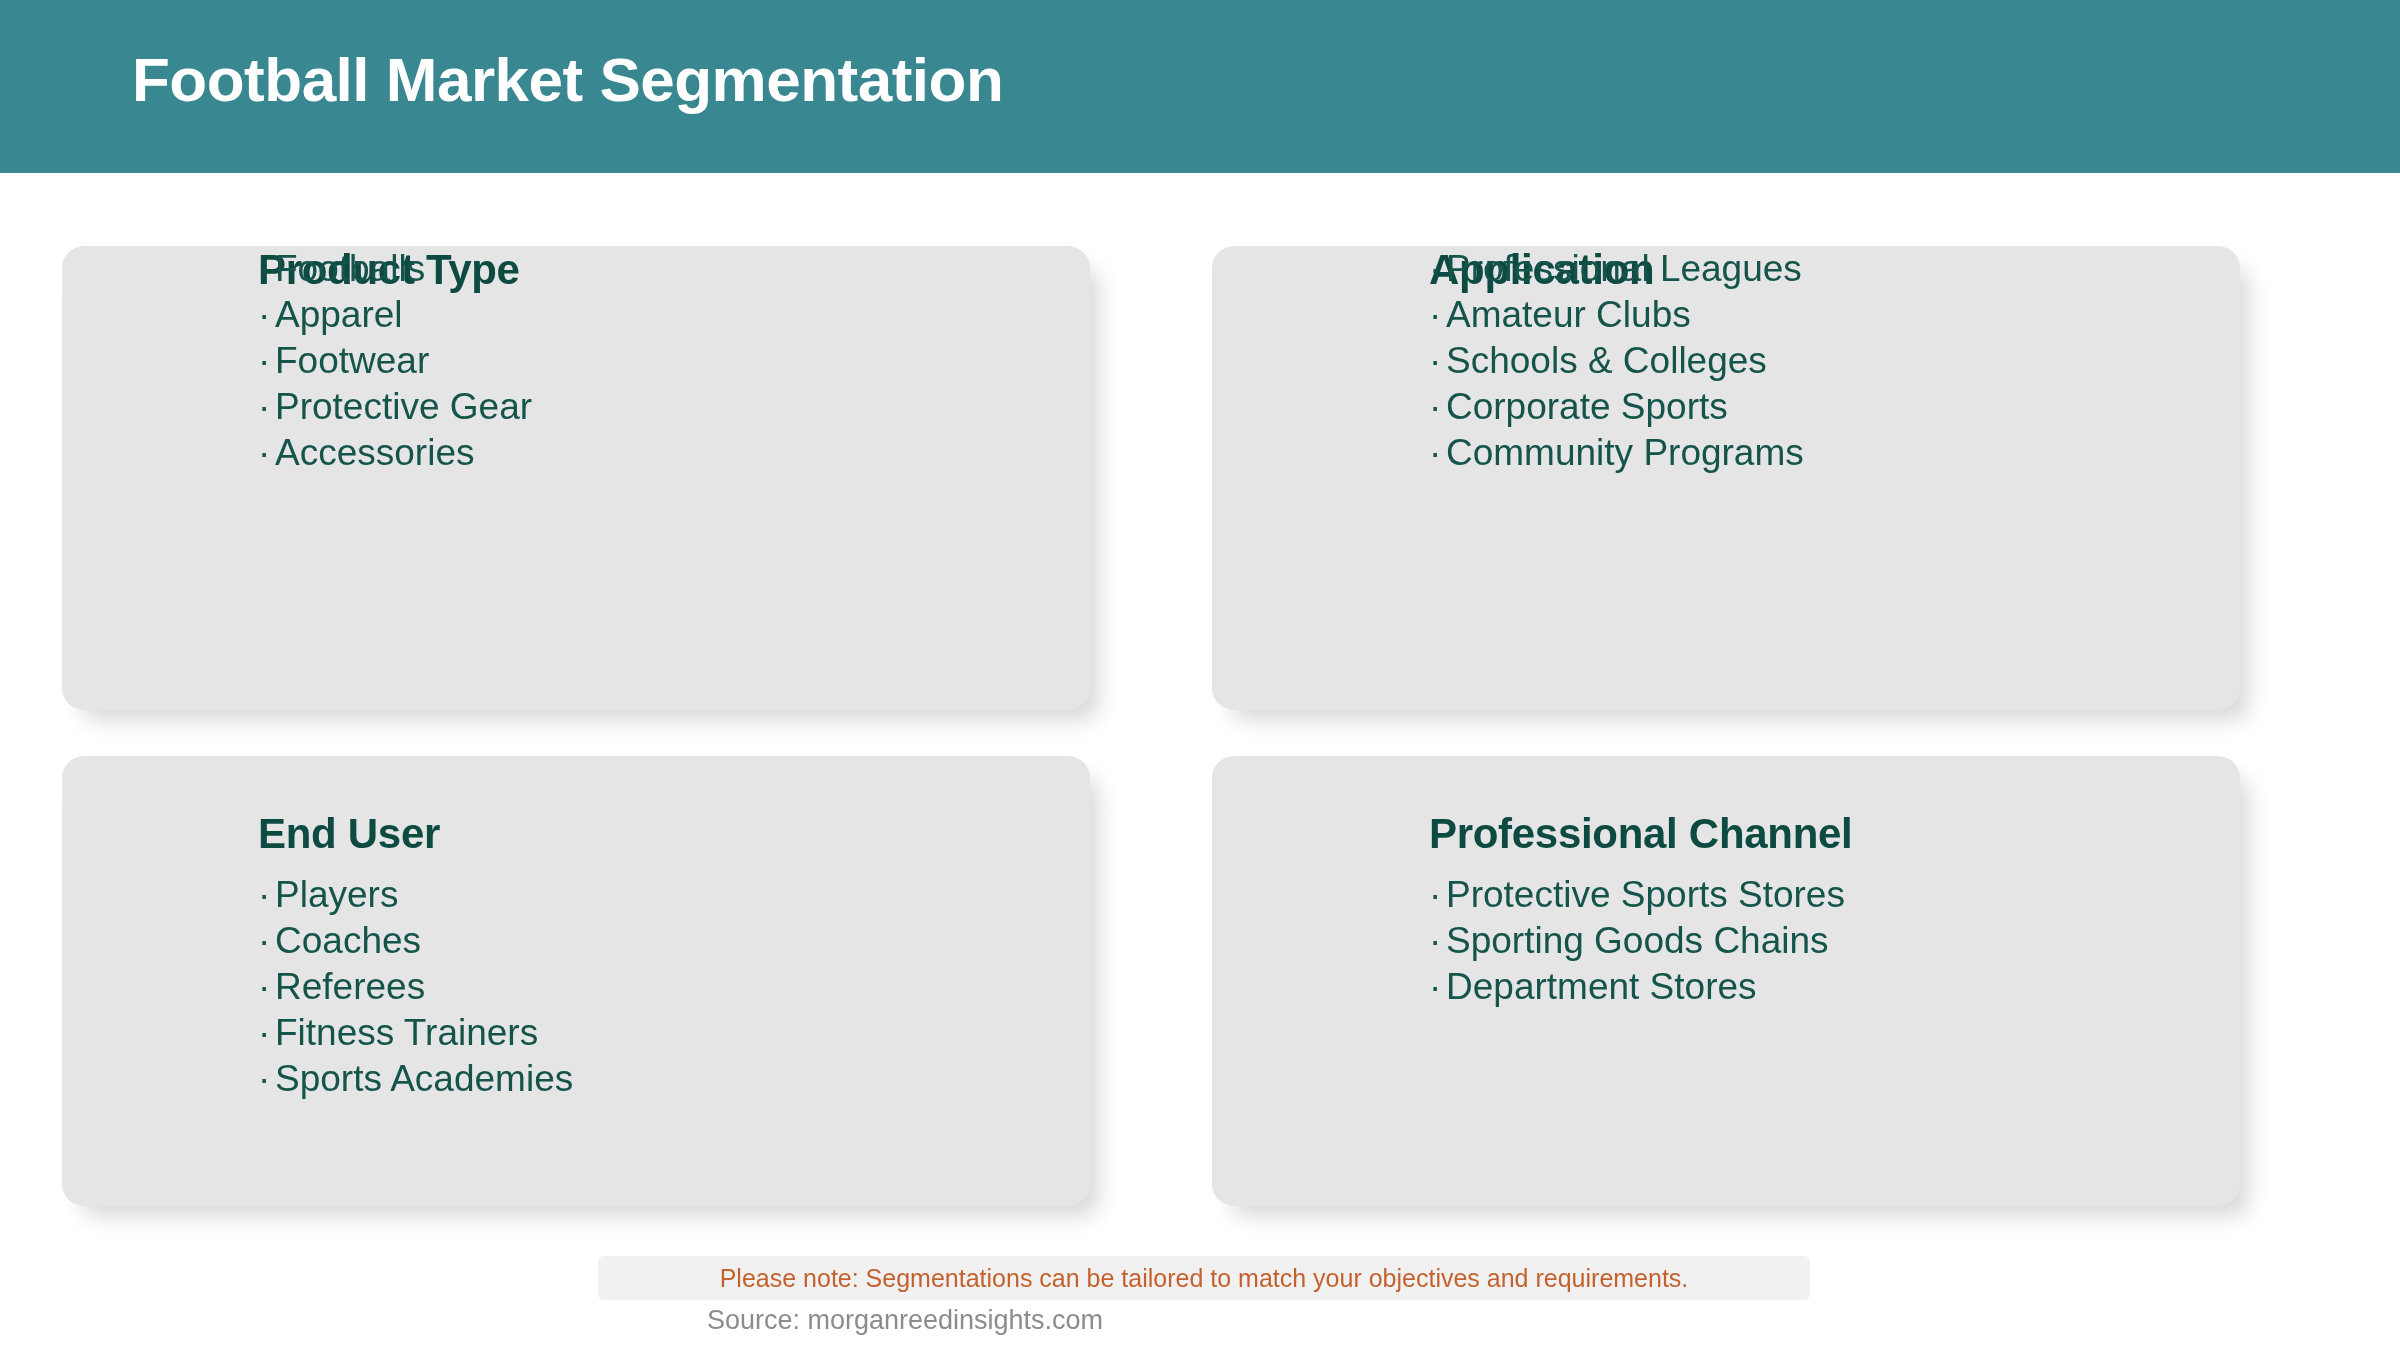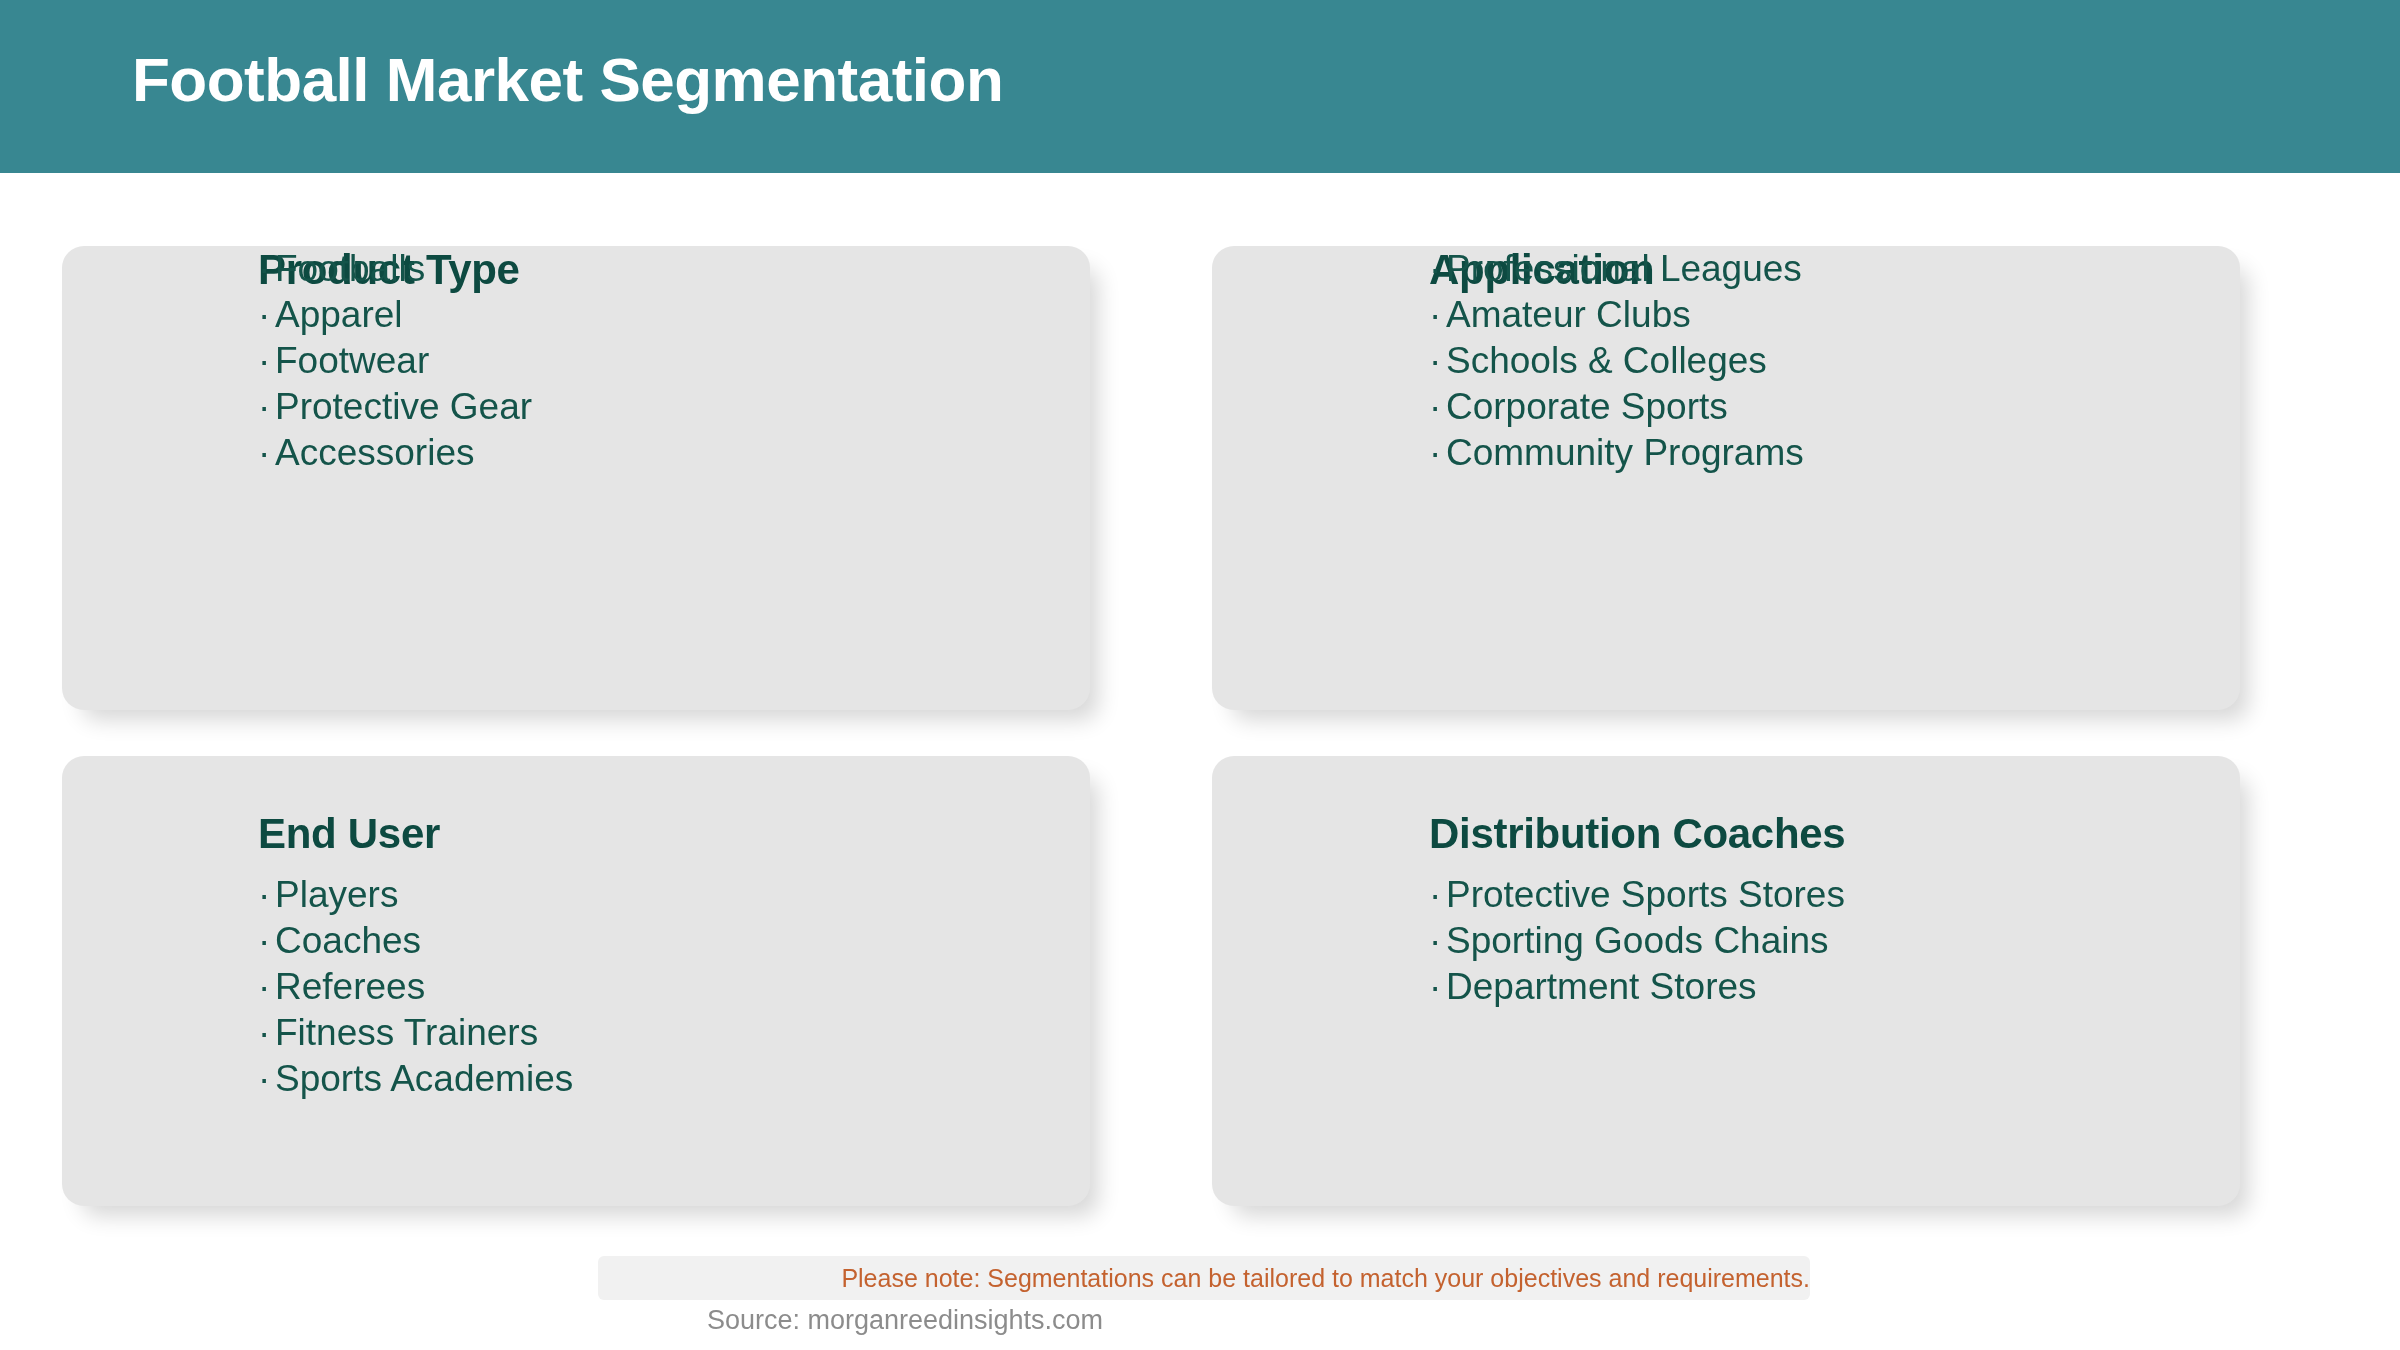--- a/index.html
+++ b/index.html
@@ -61,21 +61,21 @@
   .card-r2 .card-list    { top:116px; }
 
   
   .note-pill {
     position:absolute; left:598px; top:1256px;
     width:1212px; height:44px;
     background:#f1f1f1; border-radius:6px;
   }
   .note-text {
     position:absolute; left:0; top:0; width:100%;
-    text-align:right; line-height:44px;
+    text-align:center; line-height:44px;
     font-size:25px; color:#c4622f; white-space:nowrap;
   }
   .source-text {
     position:absolute; left:0; top:1305px; width:1810px;
     text-align:center;
     font-size:27px; color:#8c8c8c;
   }
 
   
   .logo { position:absolute; left:2134px; top:1268px; width:240px; height:66px; }
@@ -136,21 +136,21 @@
           <li><span class="bullet">·</span><span>Coaches</span></li>
           <li><span class="bullet">·</span><span>Referees</span></li>
           <li><span class="bullet">·</span><span>Fitness Trainers</span></li>
           <li><span class="bullet">·</span><span>Sports Academies</span></li>
         </ul>
     </div>
   </div>
 
   <div class="card card-c2 card-r2">
     <div class="card-inner">
-      <div class="card-heading">Distribution Coaches</div>
+      <div class="card-heading">Professional Channel</div>
       <ul class="card-list">
           <li><span class="bullet">·</span><span>Protective Sports Stores</span></li>
           <li><span class="bullet">·</span><span>Sporting Goods Chains</span></li>
           <li><span class="bullet">·</span><span>Department Stores</span></li>
         </ul>
     </div>
   </div>
 
   <div class="note-pill">
     <div class="note-text">Please note: Segmentations can be tailored to match your objectives and requirements.</div>

